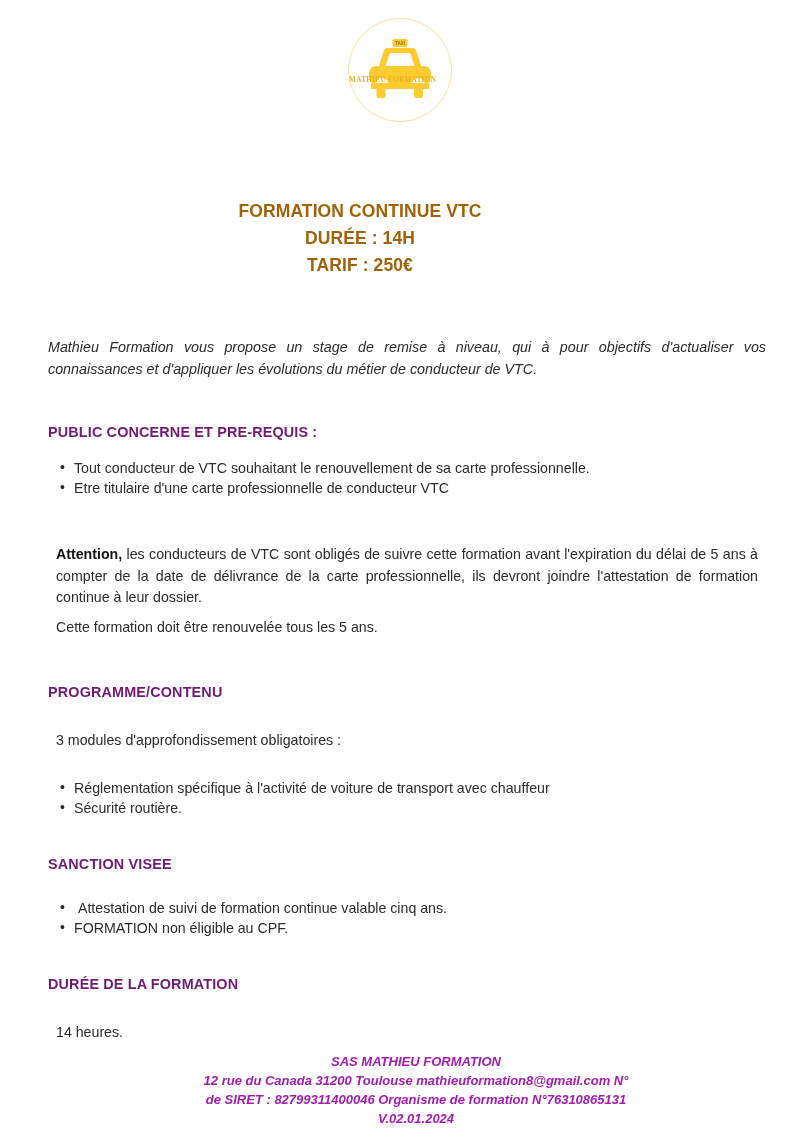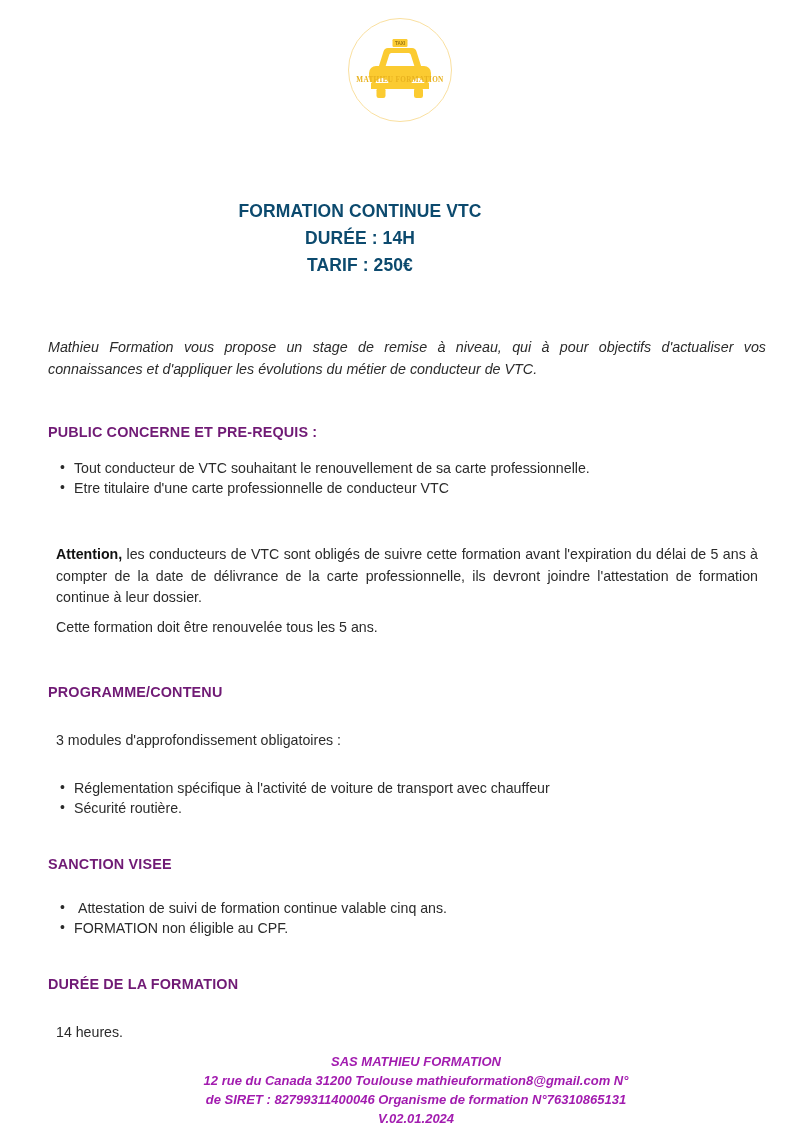--- a/index.html
+++ b/index.html
@@ -45,41 +45,40 @@
     top: 50%;
     left: 50%;
     transform: translate(-50%, -50%);
     display: block;
   }
   .logo-brand-text {
     position: absolute;
     left: 0;
     right: 0;
     top: 57px;
-    text-align: center;
     font-family: "Liberation Serif", serif;
     font-size: 7.2px;
     letter-spacing: 0.35px;
     color: #e8b21f;
     font-weight: 700;
     white-space: nowrap;
     pointer-events: none;
   }
 
   
   .title-block {
     position: absolute;
     top: 198px;
     left: 0;
     width: 720px;
     text-align: center;
     font-weight: bold;
     font-size: 17.5px;
     line-height: 27px;
-    color: #0c4a6e;
+    color: #a16207;
     letter-spacing: 0.1px;
   }
 
   
   .content {
     position: absolute;
     top: 336px;
     left: 48px;
     width: 718px;
   }

